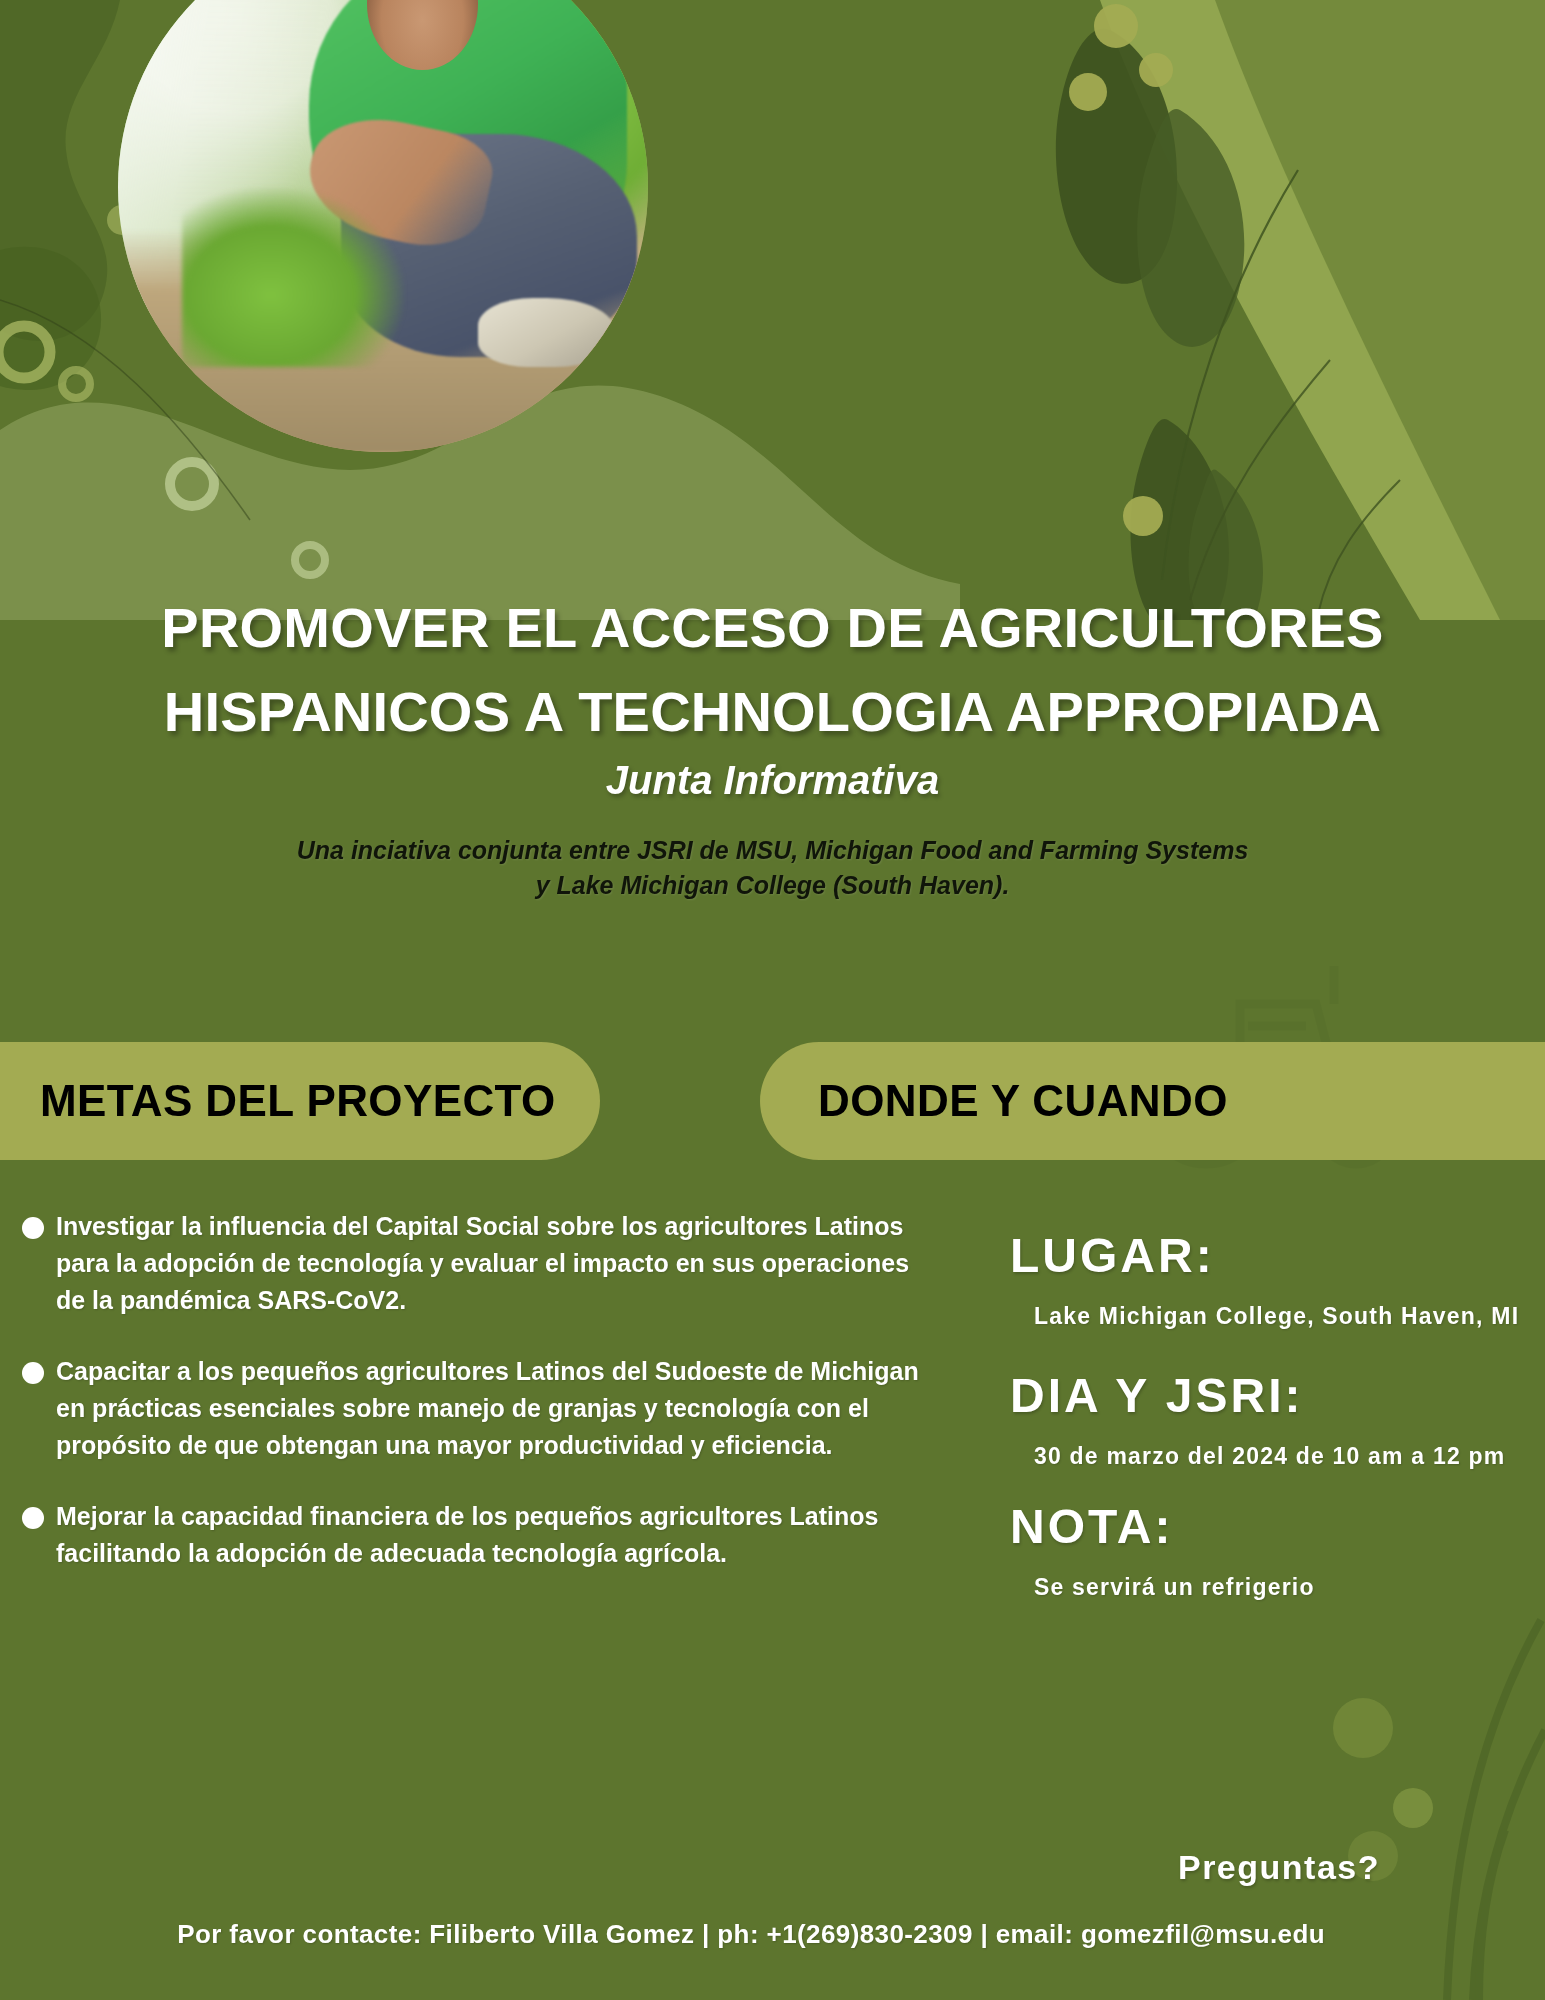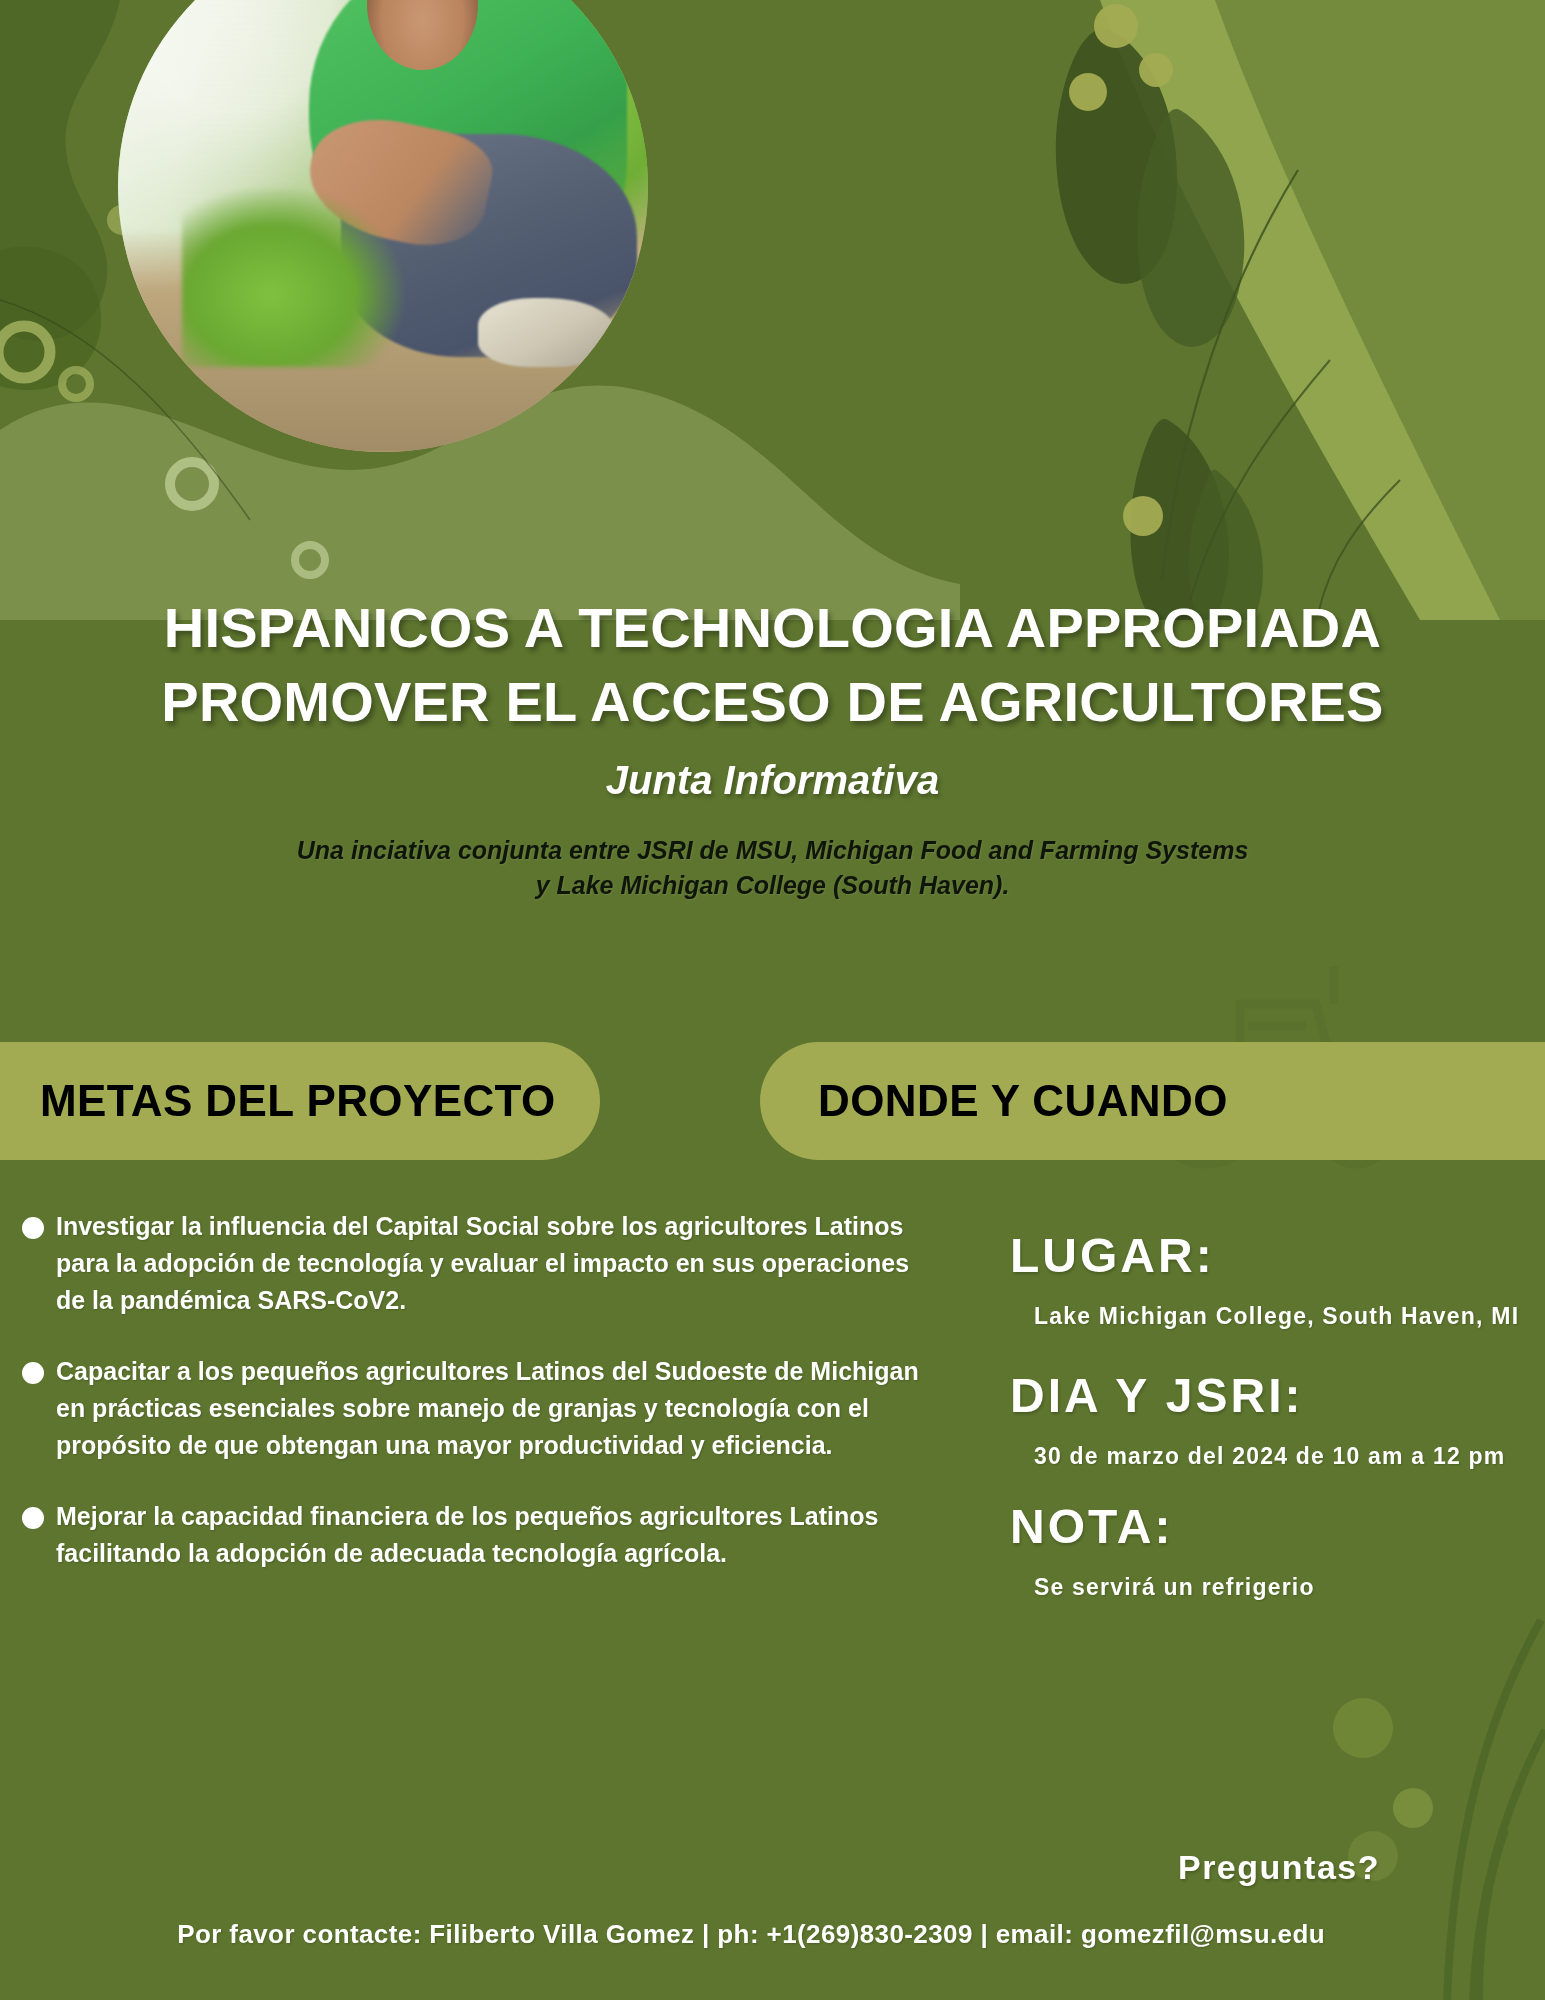--- a/index.html
+++ b/index.html
@@ -330,22 +330,22 @@
       <circle cx="86" cy="176" r="24"></circle>
       <circle cx="236" cy="196" r="38"></circle>
       <circle cx="236" cy="196" r="15"></circle>
       <path d="M120,140 L120,74 L196,74 L210,128 L268,128 L268,176"></path>
       <path d="M128,96 L186,96"></path>
       <path d="M214,36 L214,74"></path>
     </g>
   </svg>
 
   <div class="title-block">
+    <div class="title-line">PROMOVER EL ACCESO DE AGRICULTORES</div>
     <div class="title-line second">HISPANICOS A TECHNOLOGIA APPROPIADA</div>
-    <div class="title-line">PROMOVER EL ACCESO DE AGRICULTORES</div>
     <div class="subtitle">Junta Informativa</div>
     <div class="blurb">Una inciativa conjunta entre JSRI de MSU, Michigan Food and Farming Systems y Lake Michigan College (South Haven).</div>
   </div>
 
   <div class="pill pill-left">
     <span class="pill-title">METAS DEL PROYECTO</span>
   </div>
   <div class="pill pill-right">
     <span class="pill-title">DONDE Y CUANDO</span>
   </div>

